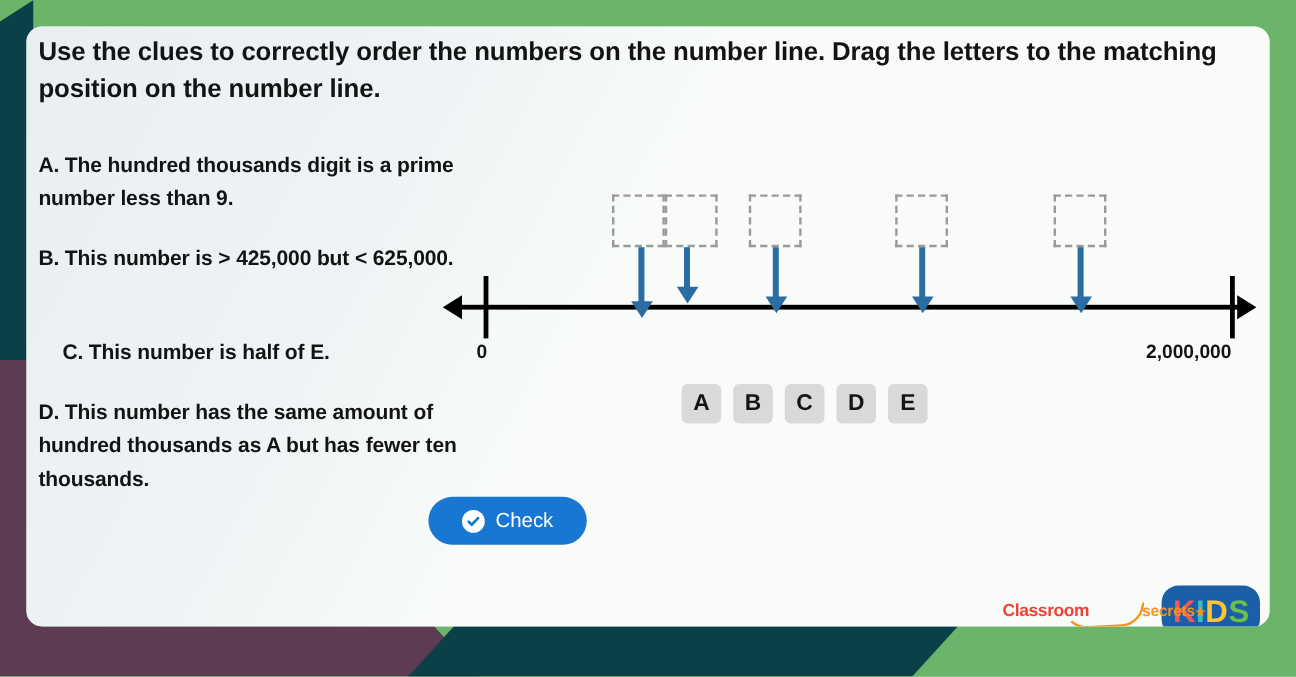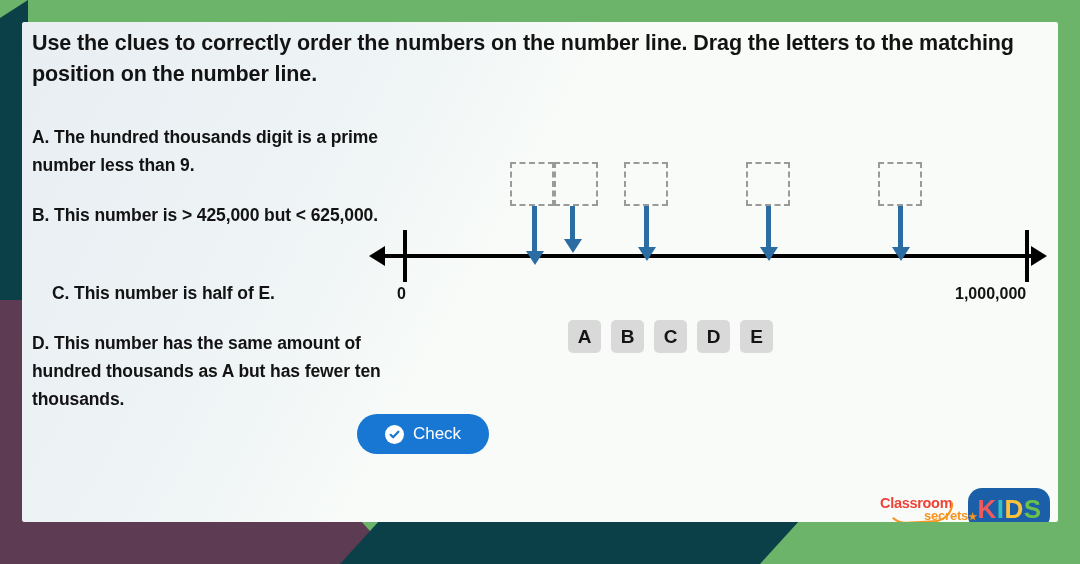--- a/index.html
+++ b/index.html
@@ -53,21 +53,21 @@
     width: 28px; height: 240px;
     background: #5d3b52;
   }
 
   
   #card {
     position: absolute;
     left: 22px; top: 22px;
     width: 1036px; height: 500px;
     background: #f6faf6;
-    border-radius: 3px;
+    border-radius: 13px;
     overflow: hidden;
   }
   
   #card::before {
     content: "";
     position: absolute;
     left: 0; top: 0; right: 0; bottom: 0;
     background: linear-gradient(118deg, #e9eef3 0%, #eef3f5 28%, #f8fbf8 46%, #f8fbf8 100%);
     pointer-events: none;
   }
@@ -224,21 +224,22 @@
     position: absolute;
     left: 858px; top: 466px;
     display: flex;
     align-items: center;
     gap: 8px;
   }
   #cs-logo {
     position: relative;
     width: 80px; height: 34px;
     display: flex;
-    flex-direction: column;
+    flex-direction: row;
+    align-items: center;
     justify-content: center;
     line-height: 1;
   }
   #cs-logo .cs-top {
     font-size: 14.5px;
     font-weight: bold;
     color: #ef4136;
     letter-spacing: -0.3px;
   }
   #cs-logo .cs-bot {
@@ -303,21 +304,21 @@
 
       <div id="numberline">
         <div class="nl-arrow-left"></div>
         <div class="nl-line"></div>
         <div class="nl-arrow-right"></div>
 
         <div class="nl-tick start"></div>
         <div class="nl-tick end"></div>
 
         <div class="nl-label start">0</div>
-        <div class="nl-label end">1,000,000</div>
+        <div class="nl-label end">2,000,000</div>
 
         <div class="dropzone" style="left:163px;"></div>
         <div class="drop-arrow" style="left:185px; height:46px;"></div>
 
         <div class="dropzone" style="left:207px;"></div>
         <div class="drop-arrow" style="left:223px; height:34px;"></div>
 
         <div class="dropzone" style="left:277px;"></div>
         <div class="drop-arrow" style="left:297px; height:42px;"></div>
 

